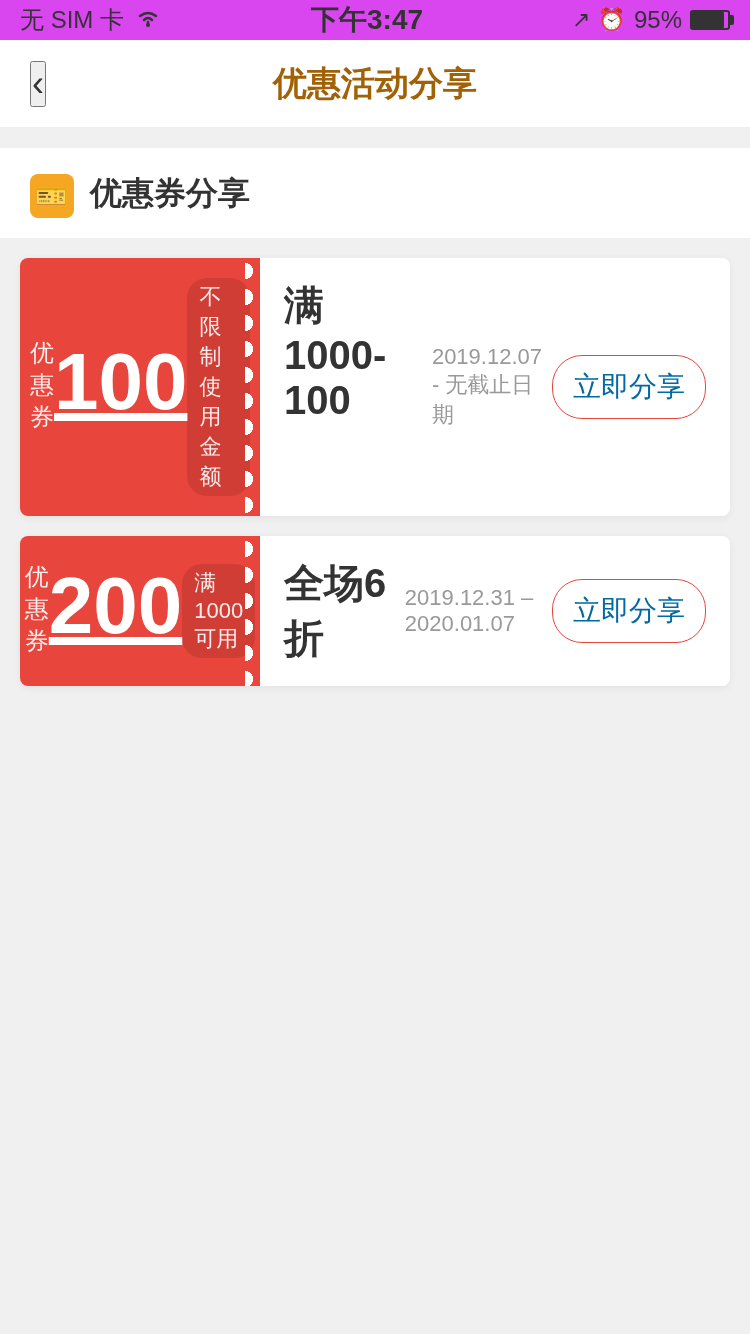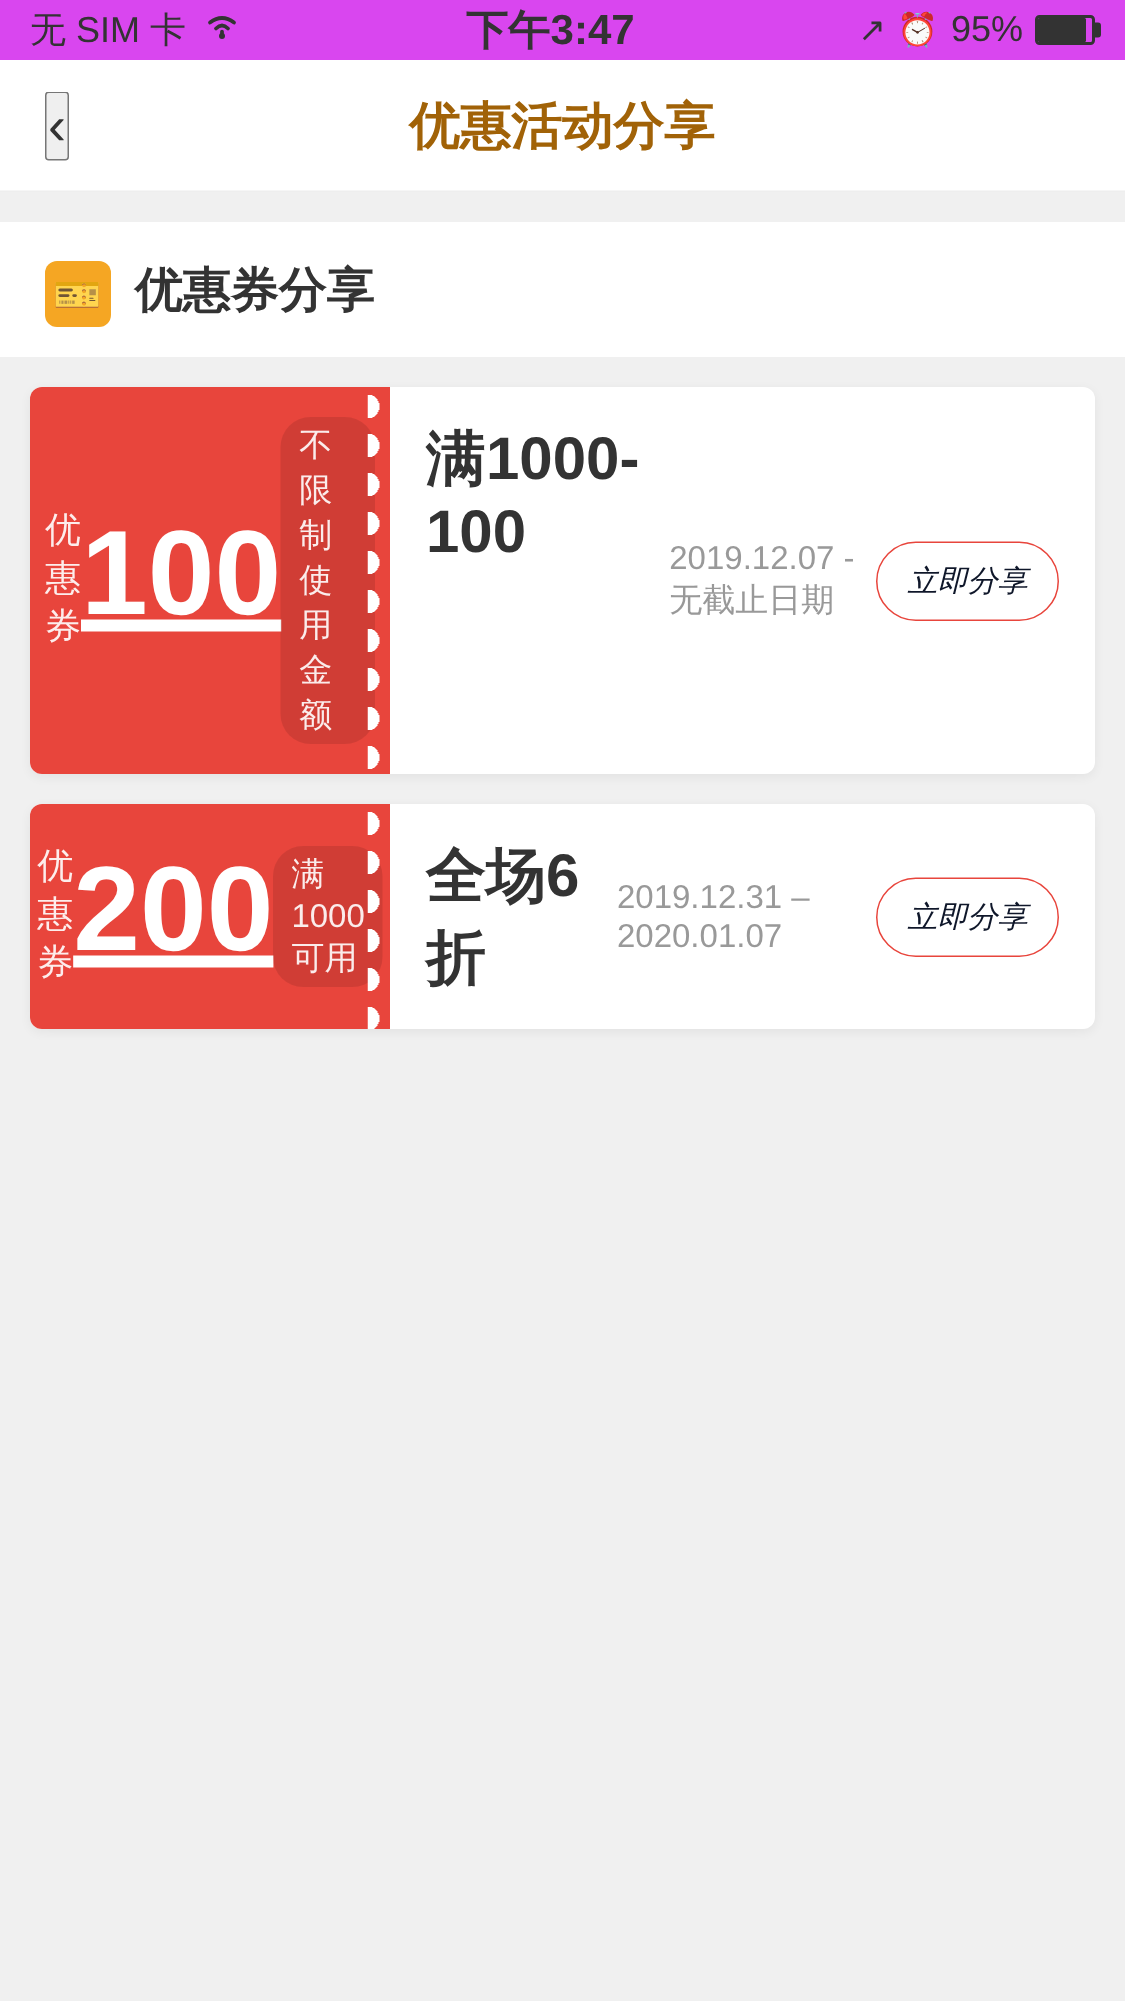--- a/index.html
+++ b/index.html
@@ -220,27 +220,26 @@
     }
     .coupon-date {
       font-size: 22px;
       color: #999;
       flex: 1;
     }
     .share-btn {
       padding: 12px 20px;
       border: 1.5px solid #e8453c;
       border-radius: 30px;
-      color: #0f172a;
-      font-size: 20px;
+      color: #0369a1;
+      font-size: 28px;
       background: transparent;
       cursor: pointer;
       white-space: nowrap;
       flex-shrink: 0;
-      font-style: italic;
     }
 
     
     .bottom-area {
       flex: 1;
       min-height: 500px;
       background: #f0f0f0;
     }
   </style>
 </head>

